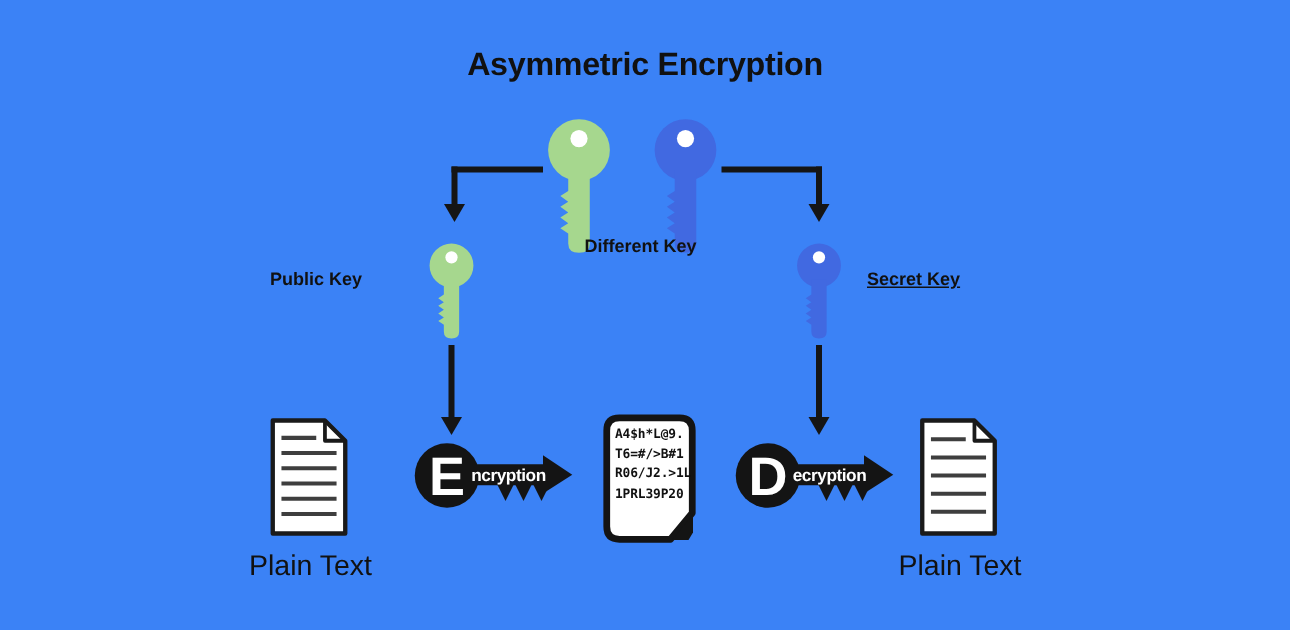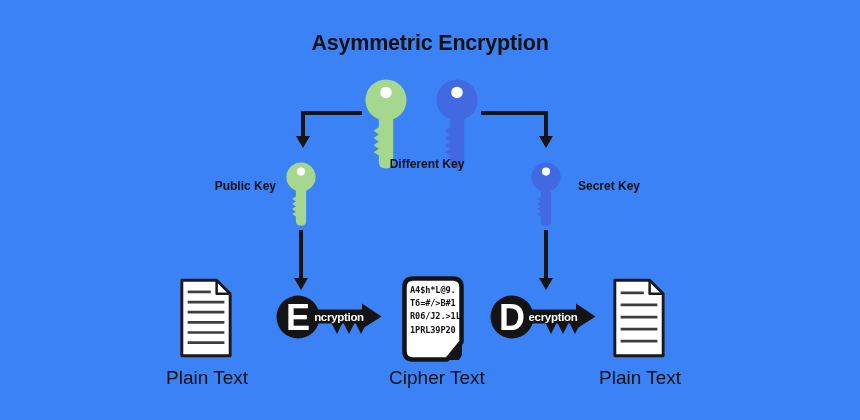--- a/index.html
+++ b/index.html
@@ -55,30 +55,30 @@
   <div class="abs lbl-sm" style="left:352px;top:157px;width:150px;text-align:center;">Different Key</div>
 
   <div class="ln" style="left:301px;top:111px;width:61px;height:4px;"></div>
   <div class="ln" style="left:301px;top:111px;width:4px;height:27px;"></div>
   <div class="ah" style="left:296px;top:136px;"></div>
 
   <div class="ln" style="left:481px;top:111px;width:67px;height:4px;"></div>
   <div class="ln" style="left:544px;top:111px;width:4px;height:27px;"></div>
   <div class="ah" style="left:539px;top:136px;"></div>
 
-  <div class="abs lbl-sm" style="left:180px;top:179px;width:96px;text-align:right;">Public Key</div>
+  <div class="abs lbl-sm" style="left:180px;top:179px;width:96px;">Public Key</div>
   <svg class="abs" style="left:284px;top:162px;" width="34" height="64" viewBox="0 0 50 94">
     <g fill="#a6d78e">
       <circle cx="25" cy="22" r="21.5"></circle>
       <path d="M17.5 36 L32.5 36 L32.5 87 Q32.5 93.5 25 93.5 Q17.5 93.5 17.5 87 L17.5 80 L12 76.5 L17.5 73 L12 69 L17.5 65.5 L12 61.5 L17.5 58 L12 54 L17.5 50.5 Z"></path>
       <circle cx="25" cy="14" r="6" fill="#ffffff"></circle>
     </g>
   </svg>
 
-  <div class="abs lbl-sm" style="left:578px;top:179px;width:100px;text-align:left;">Secret Key</div>
+  <div class="abs lbl-sm" style="left:578px;top:179px;width:100px;text-align:left;text-decoration:underline;">Secret Key</div>
   <svg class="abs" style="left:529px;top:162px;" width="34" height="64" viewBox="0 0 50 94">
     <g fill="#4169e1">
       <circle cx="25" cy="22" r="21.5"></circle>
       <path d="M17.5 36 L32.5 36 L32.5 87 Q32.5 93.5 25 93.5 Q17.5 93.5 17.5 87 L17.5 80 L12 76.5 L17.5 73 L12 69 L17.5 65.5 L12 61.5 L17.5 58 L12 54 L17.5 50.5 Z"></path>
       <circle cx="25" cy="14" r="6" fill="#ffffff"></circle>
     </g>
   </svg>
 
   <div class="ln" style="left:299px;top:230px;width:4px;height:50px;"></div>
   <div class="ah" style="left:294px;top:278px;"></div>
@@ -116,21 +116,20 @@
       <path d="M11 2.5 H51 Q59.5 2.5 59.5 11 V66 L45 83.5 H11 Q2.5 83.5 2.5 75 V11 Q2.5 2.5 11 2.5 Z" fill="#ffffff" stroke="#141414" stroke-width="4.5" stroke-linejoin="round"></path>
       <polygon points="60,67 46,84 57,84 60,79" fill="#141414"></polygon>
     </svg>
     <div class="cipher-lines">
       <div>A4$h*L@9.</div>
       <div>T6=#/&gt;B#1</div>
       <div>R06/J2.&gt;1L</div>
       <div>1PRL39P20</div>
     </div>
   </div>
-  <div class="abs lbl-lg" style="left:387px;top:367px;width:100px;">Cipher Text</div>
 
   <svg class="abs" style="left:490px;top:289px;" width="106" height="56" viewBox="0 0 106 56">
     <g fill="#141414">
       <circle cx="22" cy="28" r="21.5"></circle>
       <rect x="34" y="20.5" width="54" height="14"></rect>
       <polygon points="86,14.5 105.5,27.5 86,40"></polygon>
       <polygon points="55,33 67,33 61,45"></polygon>
       <polygon points="67,33 79,33 73,45"></polygon>
       <polygon points="79,33 91,33 85,45"></polygon>
     </g>

